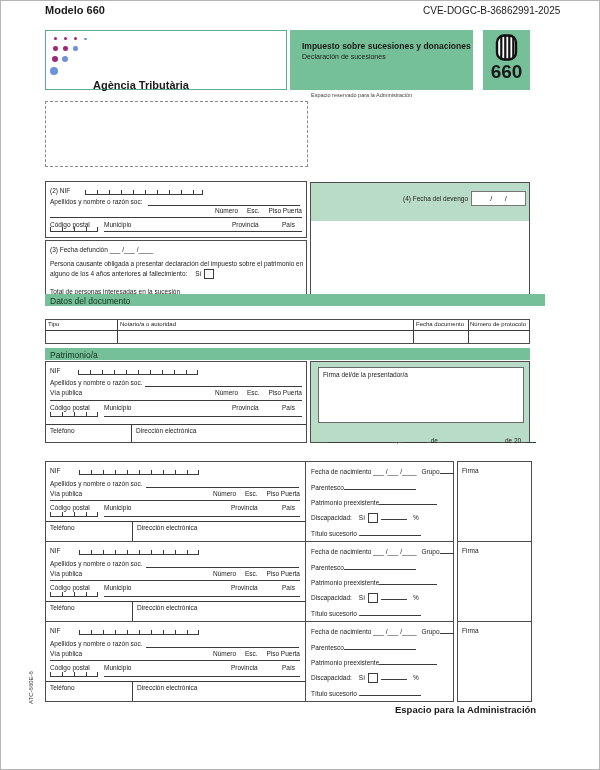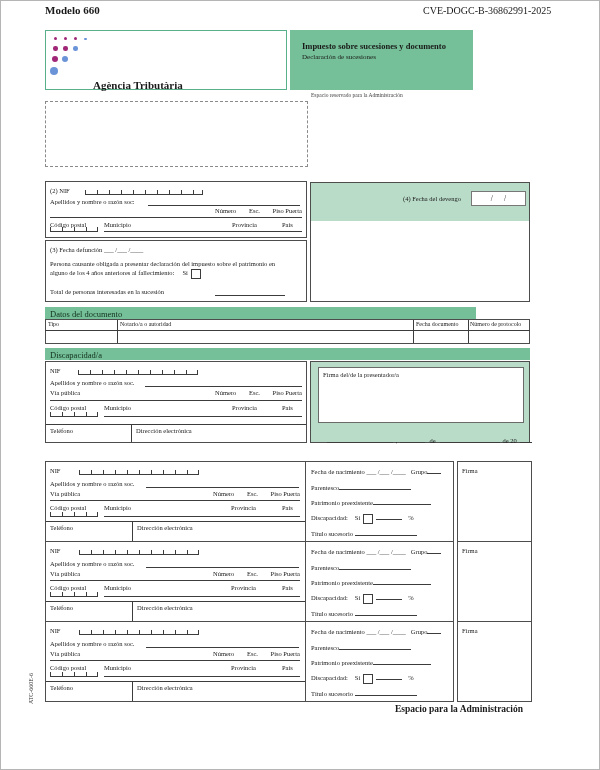--- a/index.html
+++ b/index.html
@@ -1,17 +1,17 @@
 <!DOCTYPE html>
 <html><head>
 <meta charset="utf-8">
 <style>
   html,body{margin:0;padding:0;background:#fff}
   .page{position:relative;width:600px;height:770px;background:#fff;overflow:hidden;
-        font-family:Liberation Serif, serif;color:#1a1a1a;
+        font-family:Liberation Sans, sans-serif;color:#1a1a1a;
         outline:1px solid #b5b5b5;outline-offset:-1px}
   .lbl{position:absolute;font-size:6.5px;line-height:1.2;white-space:pre;color:#1a1a1a}
   .b{font-weight:bold}
   .bar{position:absolute;height:12px;background:#75c098;box-sizing:border-box;
        padding:2px 0 0 5px;font-size:8.5px;color:#12301f}
   .box{position:absolute;border:1px solid #4d4d4d;box-sizing:border-box;background:#fff}
   .gbox{position:absolute;background:#75c098}
   .pgreen{background:#b9dcc8}
   .line{position:absolute;height:0;border-bottom:1px solid #3c3c3c}
   .vline{position:absolute;width:0;border-left:1px solid #3c3c3c}
@@ -51,24 +51,41 @@
       <div class="dot" style="left:16px;top:25px;width:6px;height:6px;background:#6b93d8"></div>
       <div class="dot" style="left:4px;top:36px;width:8px;height:8px;background:#6b93d8"></div>
     </div>
     <div class="lbl b" style="left:47px;top:22px;font-size:11px;line-height:13px">
       <div>Agència Tributària</div>
       <div>de Catalunya</div>
     </div>
   </div>
 
   <div class="gbox" style="left:290px;top:30px;width:183px;height:60px">
-    <div class="lbl b" style="left:12px;top:11px;font-size:8.5px">Impuesto sobre sucesiones y documento</div>
+    <div class="lbl b" style="left:12px;top:11px;font-size:8.5px">Impuesto sobre sucesiones y donaciones</div>
     <div class="lbl" style="left:12px;top:23px;font-size:7px">Declaración de sucesiones</div>
   </div>
 
+  <div class="gbox" style="left:483px;top:30px;width:47px;height:60px">
+    <svg style="position:absolute;left:12px;top:4px" width="23" height="27" viewBox="0 0 23 27">
+      <defs>
+          <clipPath id="sh">
+            <rect x="2" y="1.5" width="19" height="24" rx="7"></rect>
+          </clipPath>
+        </defs>
+      <rect x="2" y="1.5" width="19" height="24" rx="7" fill="#fff" stroke="#111" stroke-width="2.4"></rect>
+      <g clip-path="url(#sh)">
+        <rect x="5.2" y="0" width="2.2" height="27" fill="#111"></rect>
+        <rect x="9.2" y="0" width="2.2" height="27" fill="#111"></rect>
+        <rect x="13.2" y="0" width="2.2" height="27" fill="#111"></rect>
+        <rect x="17.2" y="0" width="2.2" height="27" fill="#111"></rect>
+      </g>
+    </svg>
+    <div class="lbl b" style="left:0;top:31px;width:47px;text-align:center;font-size:19px">660</div>
+  </div>
 
   <div class="lbl" style="left:311px;top:92px;font-size:5.5px;color:#444">Espacio reservado para la Administración</div>
   <div class="dashed" style="left:45px;top:101px;width:263px;height:66px"></div>
 
 
   <div class="box" style="left:45px;top:181px;width:262px;height:57px"></div>
   <div class="lbl" style="left:50px;top:187px">(2) NIF</div>
   <div class="comb" style="left:85px;top:188px;width:118px"></div>
   <div class="lbl" style="left:50px;top:198px">Apellidos y nombre o razón soc:</div>
   <div class="line" style="left:148px;top:205px;width:152px"></div>
@@ -92,32 +109,32 @@
   <div class="lbl" style="left:50px;top:288px">Total de personas interesadas en la sucesión</div>
   <div class="line" style="left:215px;top:295px;width:70px"></div>
 
   <div class="box" style="left:310px;top:182px;width:220px;height:120px">
     <div class="pgreen" style="position:absolute;left:0;top:0;width:100%;height:38px"></div>
     <div class="lbl" style="left:92px;top:12px">(4) Fecha del devengo</div>
     <div style="position:absolute;left:160px;top:8px;width:53px;height:13px;background:#fff;border:1px solid #777;
                 font-size:7.5px;text-align:center;line-height:13px;white-space:pre">/      /</div>
   </div>
 
-  <div class="bar" style="left:45px;top:307px;width:431px">Datos del documento</div>
+  <div class="bar" style="left:45px;top:294px;width:500px">Datos del documento</div>
   <div class="box" style="left:45px;top:319px;width:485px;height:25px"></div>
   <div class="vline" style="left:117px;top:320px;height:23px"></div>
   <div class="vline" style="left:413px;top:320px;height:23px"></div>
   <div class="vline" style="left:468px;top:320px;height:23px"></div>
   <div class="line" style="left:45px;top:330px;width:485px"></div>
   <div class="lbl" style="left:48px;top:321px;font-size:6px">Tipo</div>
   <div class="lbl" style="left:120px;top:321px;font-size:6px">Notario/a o autoridad</div>
   <div class="lbl" style="left:416px;top:321px;font-size:6px">Fecha documento</div>
   <div class="lbl" style="left:470px;top:321px;font-size:6px">Número de protocolo</div>
 
-  <div class="bar" style="left:45px;top:348px;width:485px">Discapacidad/a</div>
+  <div class="bar" style="left:45px;top:348px;width:485px">Patrimonio/a</div>
 
   <div class="box" style="left:45px;top:361px;width:262px;height:82px"></div>
   <div class="lbl" style="left:50px;top:367px">NIF</div>
   <div class="comb" style="left:78px;top:368px;width:120px"></div>
   <div class="lbl" style="left:50px;top:379px">Apellidos y nombre o razón soc.</div>
   <div class="line" style="left:145px;top:386px;width:157px"></div>
   <div class="lbl" style="left:50px;top:389px">Vía pública</div>
   <div class="cluster" style="left:215px;top:389px;width:87px">
     <span>Número</span>
     <span>Esc.</span>

